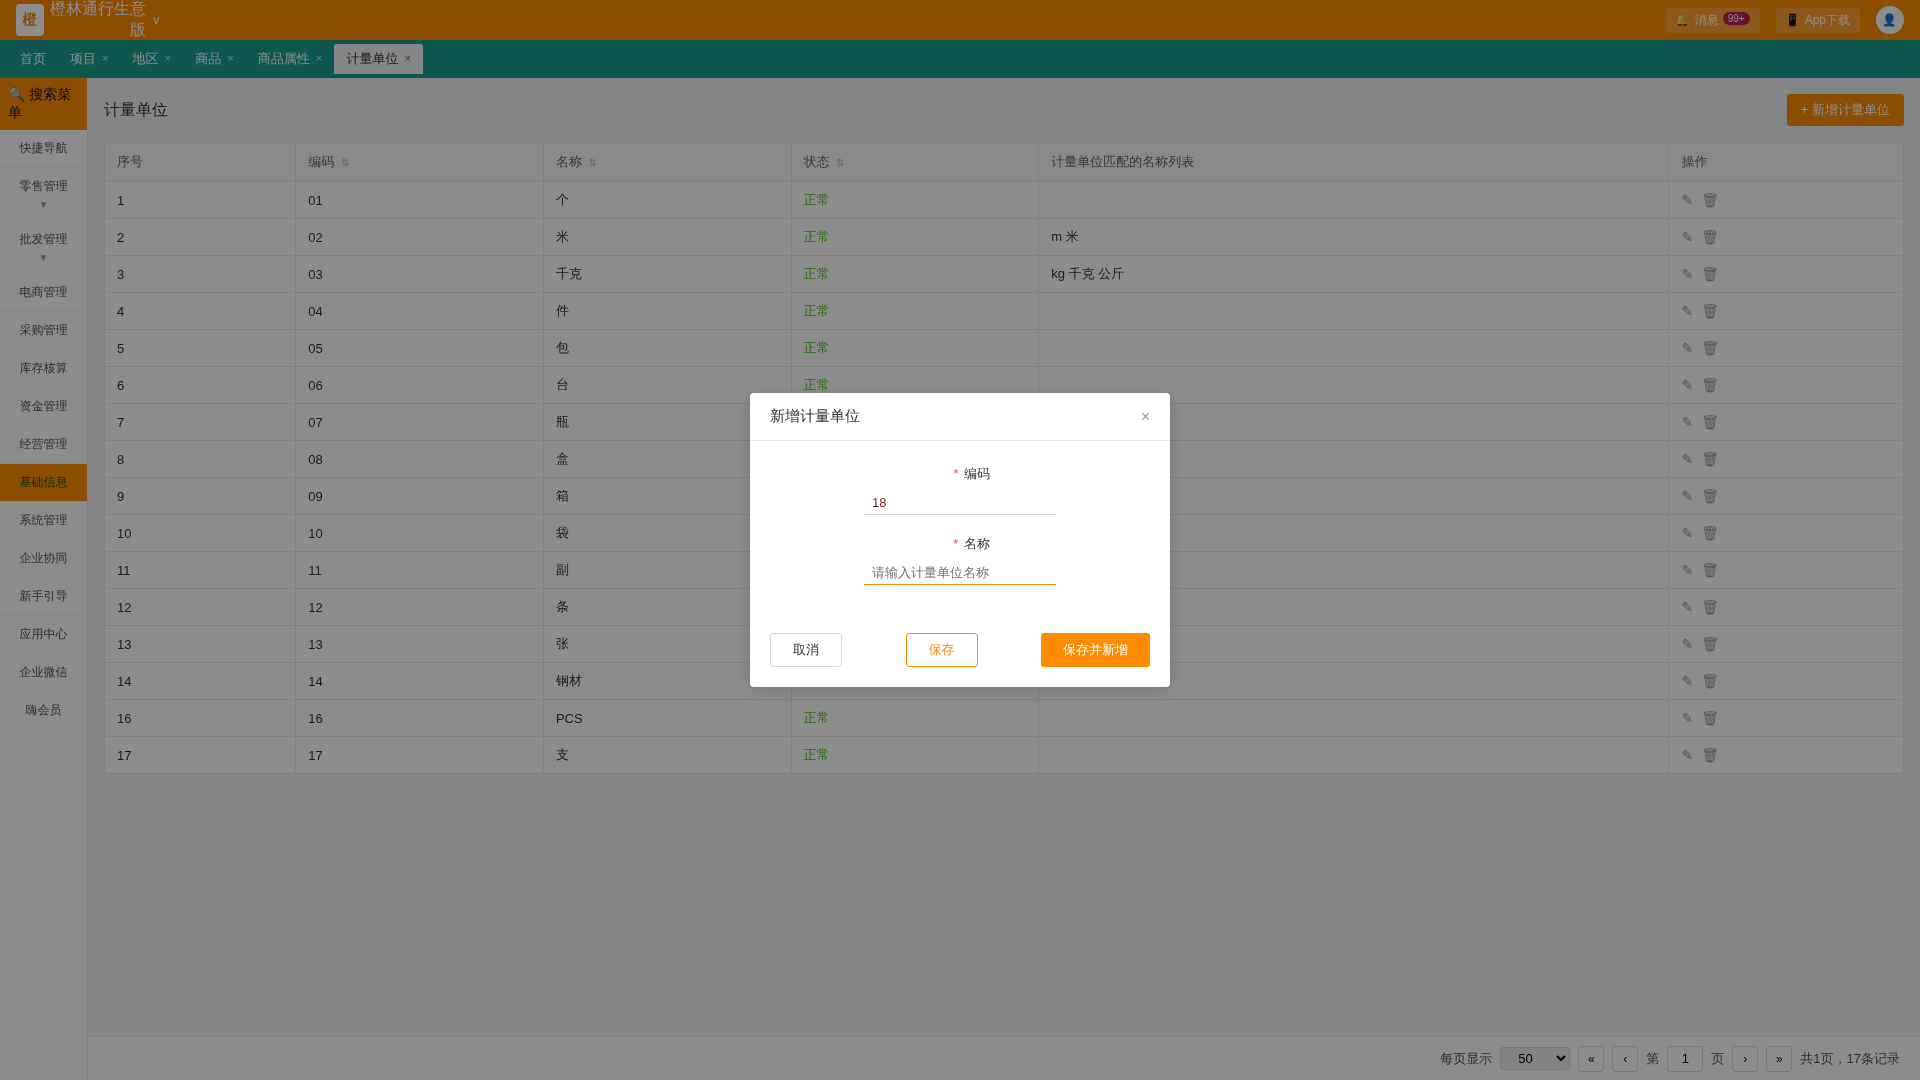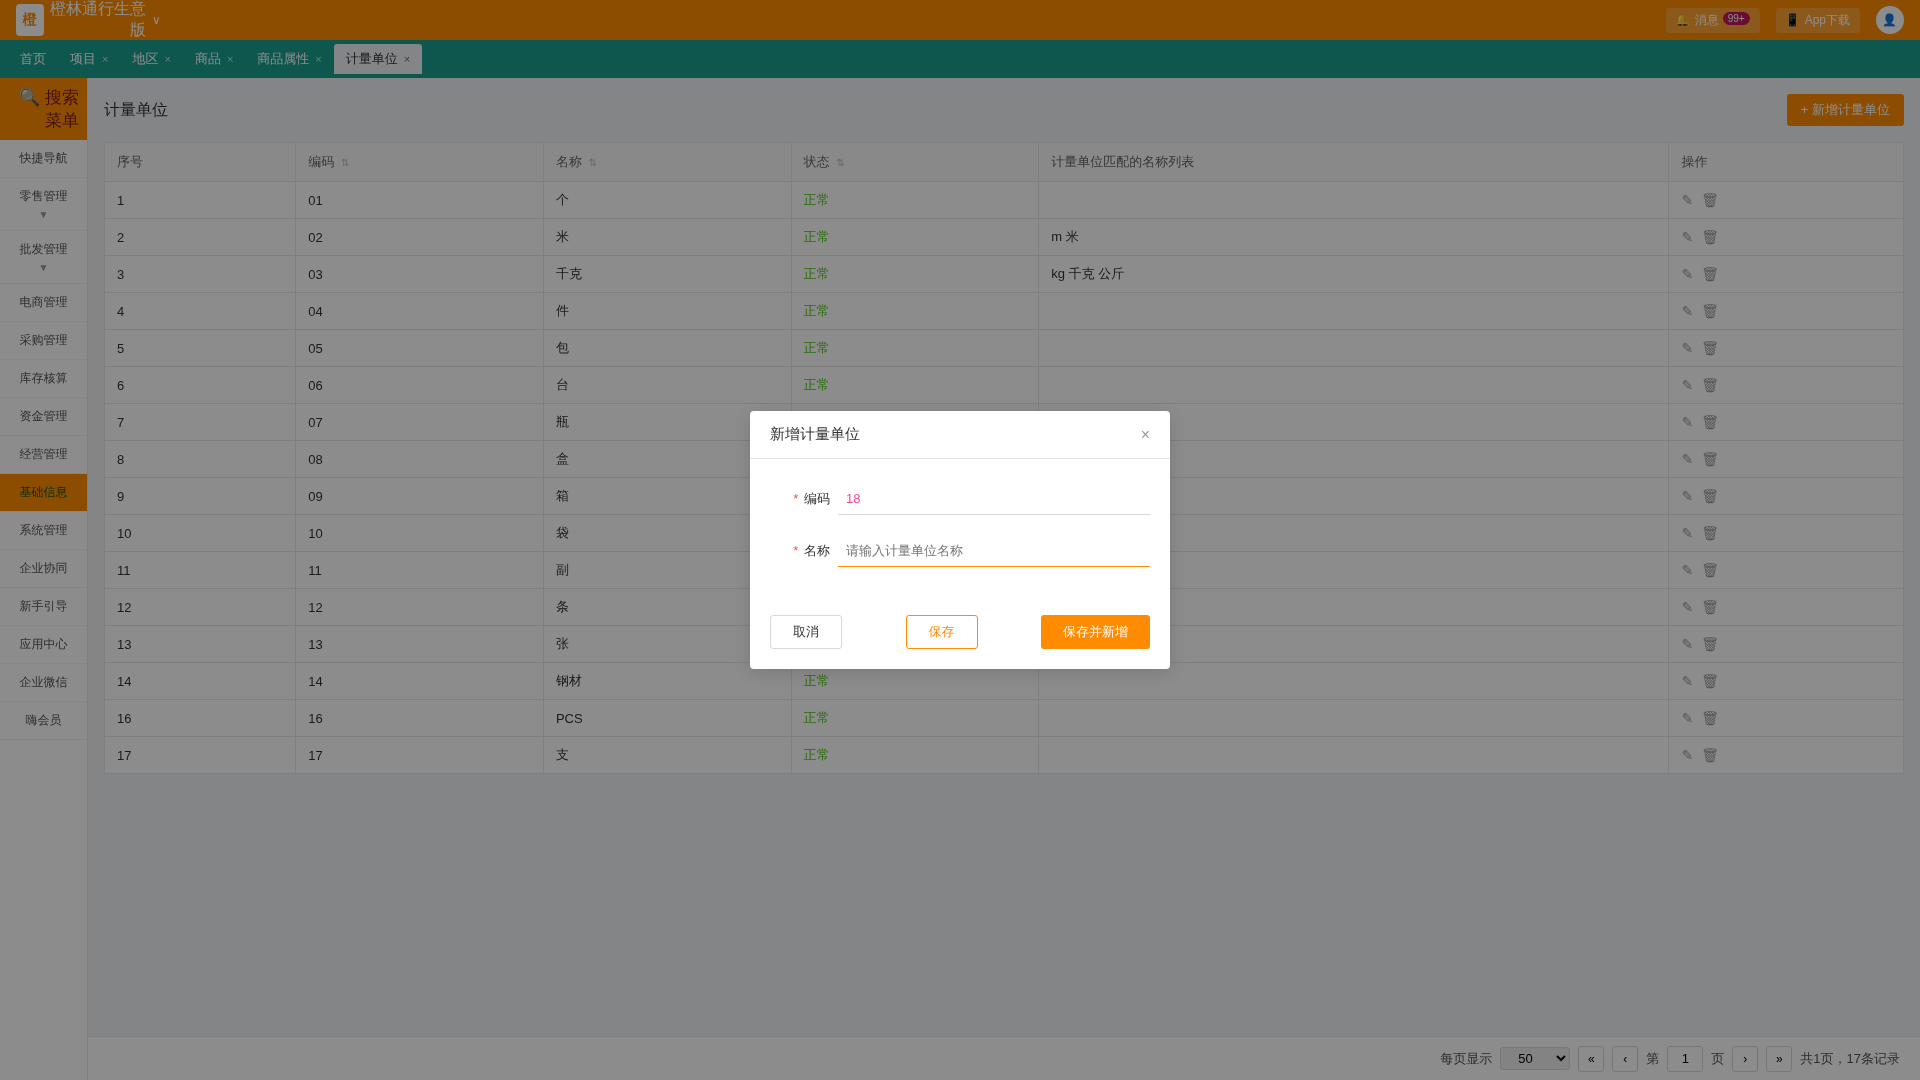--- a/index.html
+++ b/index.html
@@ -66,20 +66,21 @@
       height: 30px;
       padding: 0 12px;
       display: flex;
       align-items: center;
       gap: 6px;
       color: white;
       font-size: 13px;
       cursor: pointer;
       border-radius: 3px 3px 0 0;
       white-space: nowrap;
+      font-family: Liberation Mono, monospace;
     }
     .tab-item.active {
       background: #f0f2f5;
       color: #333;
     }
     .tab-close {
       font-size: 11px;
       opacity: 0.7;
       cursor: pointer;
     }
@@ -95,23 +96,23 @@
       width: 88px;
       background: #fff;
       border-right: 1px solid #e8e8e8;
       display: flex;
       flex-direction: column;
       overflow-y: auto;
     }
     .sidebar-search {
       padding: 8px;
       background: #ff8c00;
-      color: #7f1d1d;
-      text-align: right;
-      font-size: 17px;
+      color: #0f172a;
+      text-align: left;
+      font-size: 14px;
       cursor: pointer;
     }
     .sidebar-item {
       padding: 10px 6px;
       text-align: center;
       font-size: 12px;
       color: #555;
       cursor: pointer;
       border-bottom: 1px solid #f5f5f5;
       display: flex;
@@ -272,40 +273,41 @@
       line-height: 1;
     }
     .modal-body {
       padding: 24px 20px 16px;
     }
     .form-row {
       display: flex;
       align-items: center;
       margin-bottom: 20px;
       gap: 8px;
+      flex-direction: column;
     }
     .form-label {
       width: 60px;
       text-align: right;
       color: #333;
       font-size: 13px;
       flex-shrink: 0;
     }
     .required-star {
       color: #ff4d4f;
       margin-right: 2px;
     }
     .form-input {
       flex: 1;
       height: 32px;
       border: none;
       border-bottom: 1px solid #d9d9d9;
       padding: 4px 8px;
       font-size: 13px;
-      color: #ec4899;
+      color: #7f1d1d;
       outline: none;
     }
     .form-input.name-input {
       border-bottom-color: #ff8c00;
     }
     .modal-footer {
       display: flex;
       justify-content: space-between;
       gap: 12px;
       padding: 12px 20px 20px;

